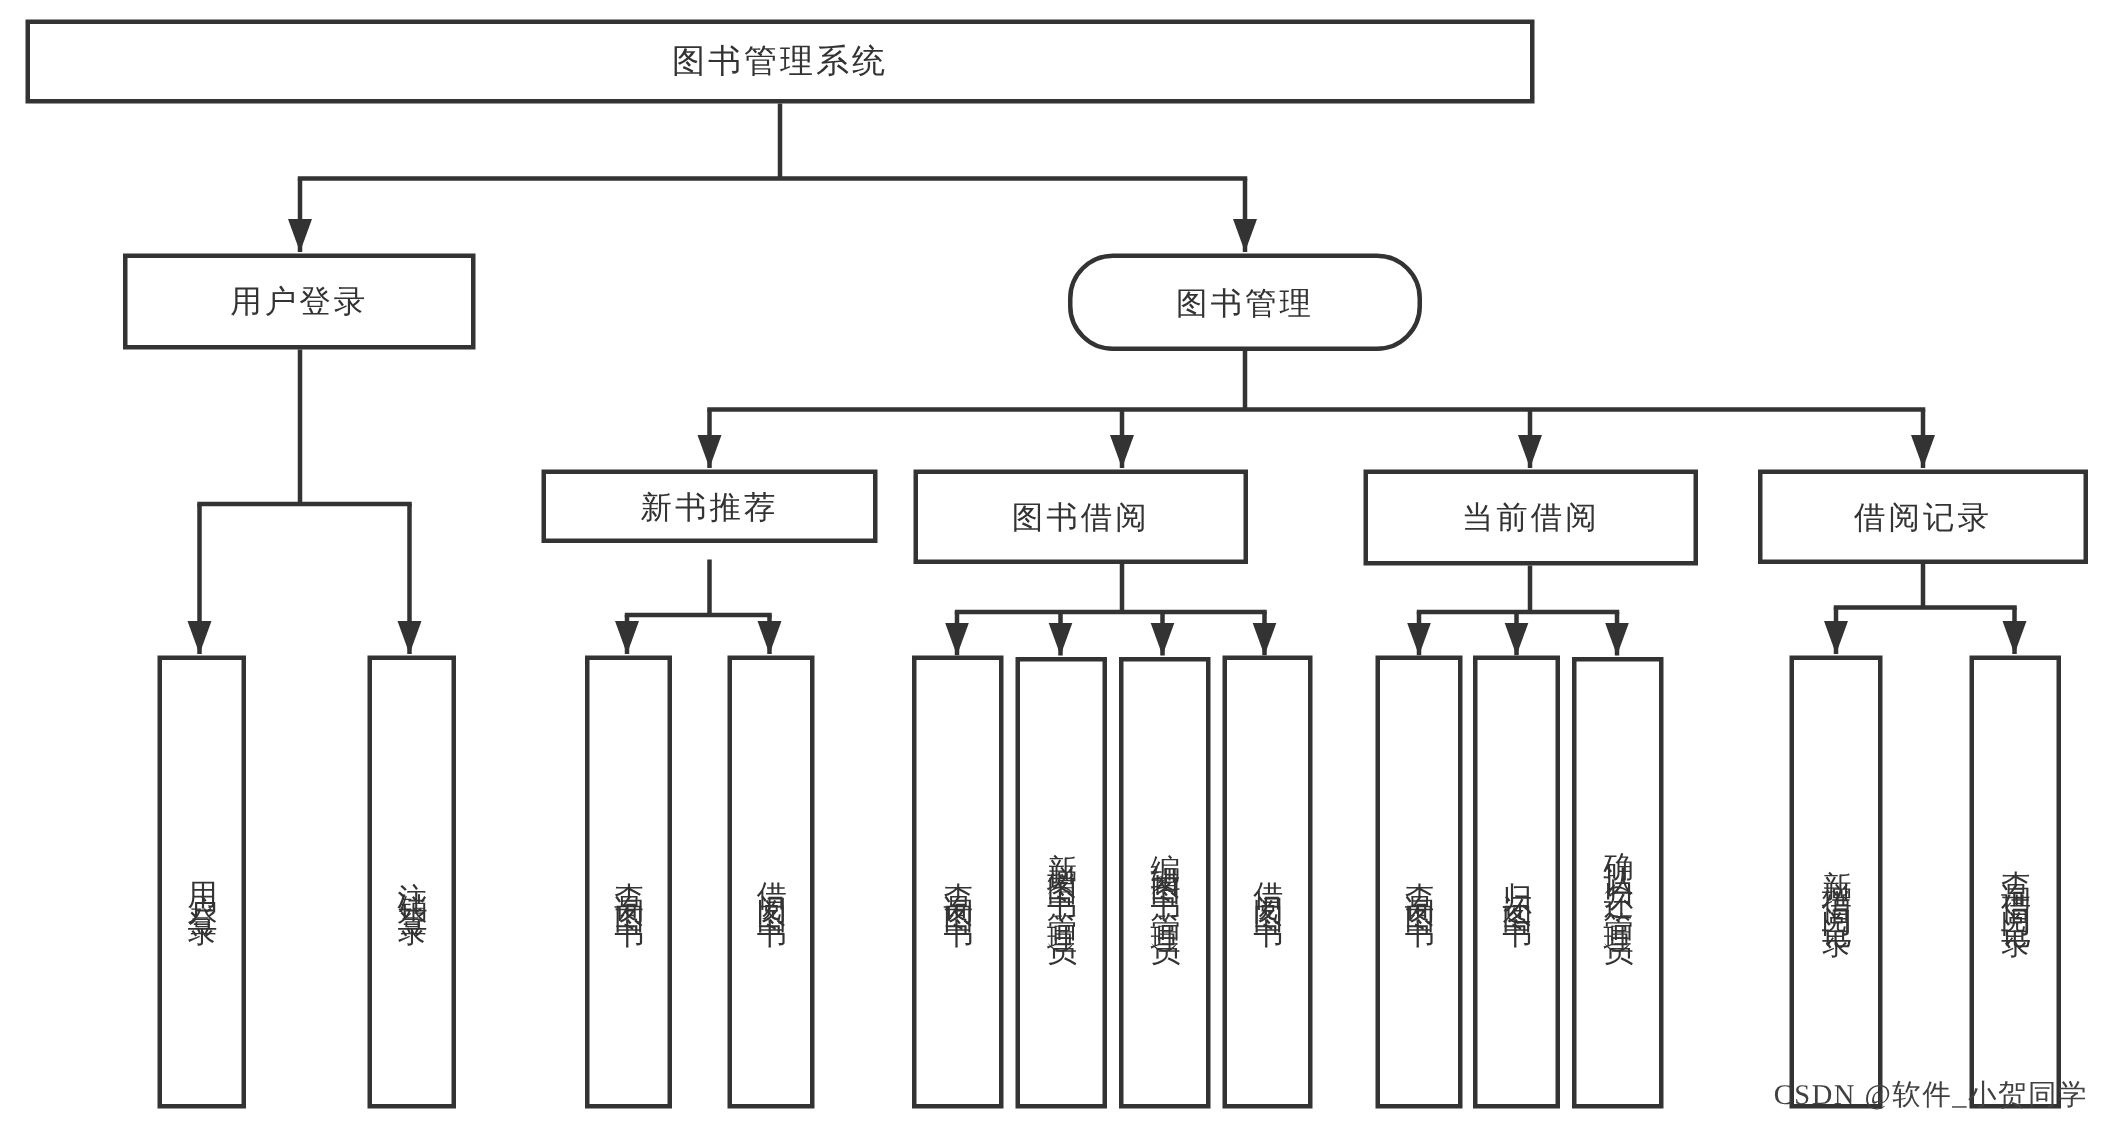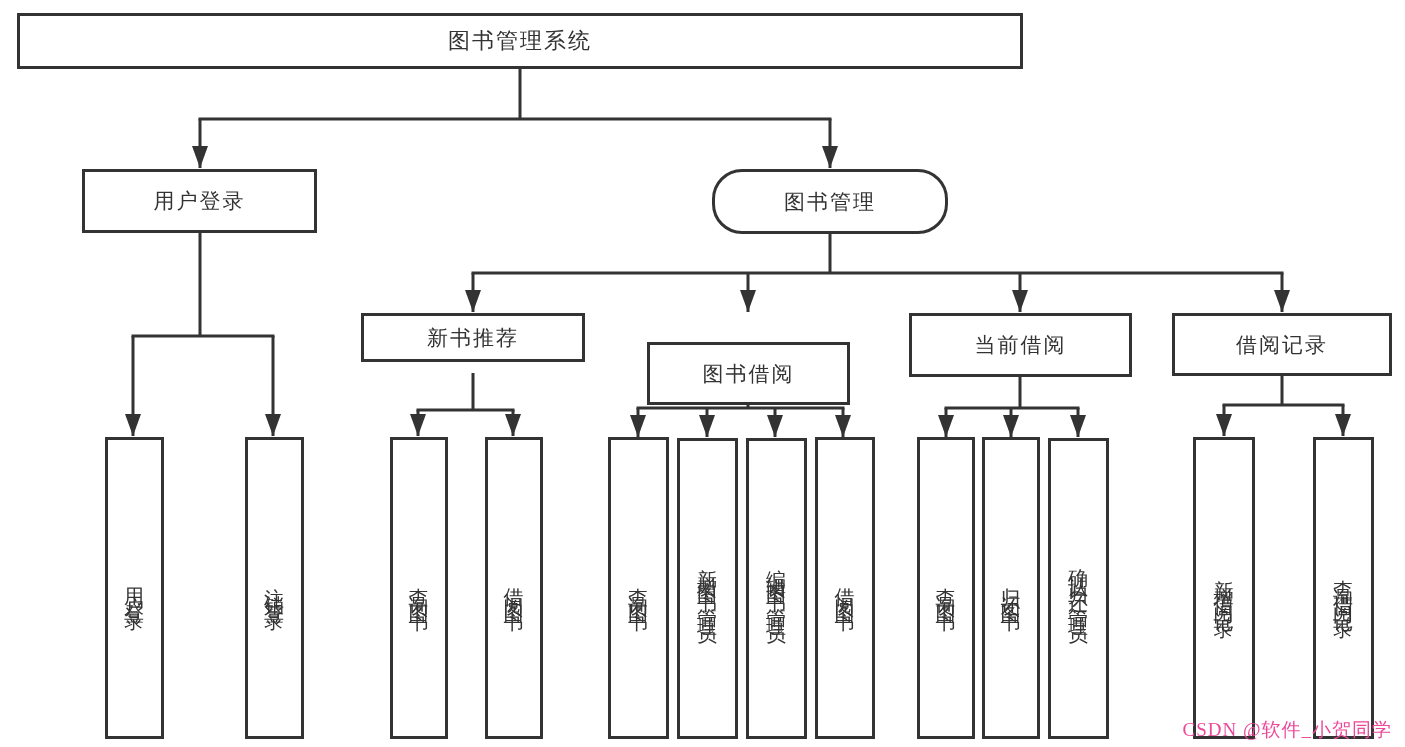--- a/index.html
+++ b/index.html
@@ -37,21 +37,21 @@
     writing-mode: vertical-rl;
     text-orientation: mixed;
     font-size: 20px;
     letter-spacing: 8px;
     line-height: 1;
   }
   .watermark {
     position: absolute;
     right: 13px;
     bottom: 4px;
-    color: #ec4899;
+    color: #404040;
     font-size: 19px;
     letter-spacing: 1px;
     white-space: nowrap;
   }
 </style>
 </head>
 <body>
 
 <div class="canvas">
 
@@ -107,21 +107,21 @@
   <div class="box" style="left:82px; top:169px; width:235px; height:64px;">
     <span class="hlabel">用户登录</span>
   </div>
   <div class="box" style="left:712px; top:169px; width:236px; height:65px;border-radius:30px;">
     <span class="hlabel">图书管理</span>
   </div>
 
   <div class="box" style="left:361px; top:313px; width:224px; height:49px;">
     <span class="hlabel">新书推荐</span>
   </div>
-  <div class="box" style="left:647px; top:313px; width:203px; height:63px;margin-top:29px;">
+  <div class="box" style="left:609px; top:313px; width:223px; height:63px;">
     <span class="hlabel">图书借阅</span>
   </div>
   <div class="box" style="left:909px; top:313px; width:223px; height:64px;">
     <span class="hlabel">当前借阅</span>
   </div>
   <div class="box" style="left:1172px; top:313px; width:220px; height:63px;">
     <span class="hlabel">借阅记录</span>
   </div>
 
   <div class="box" style="left:105px; top:437px; width:59px; height:302px;">

